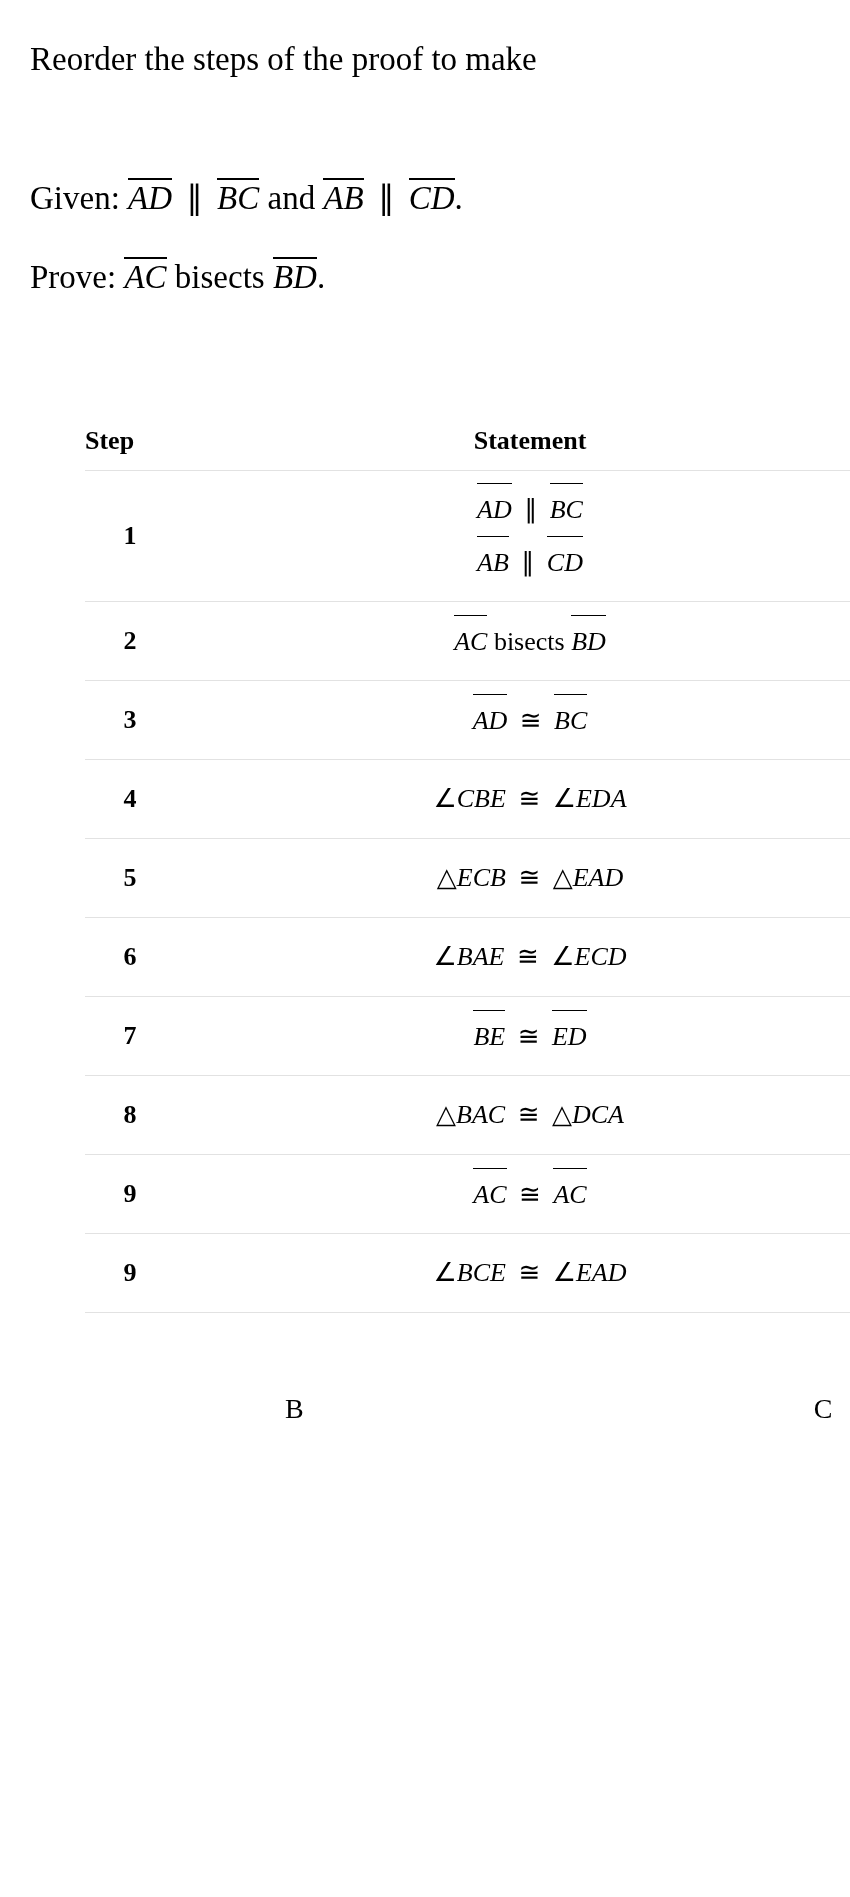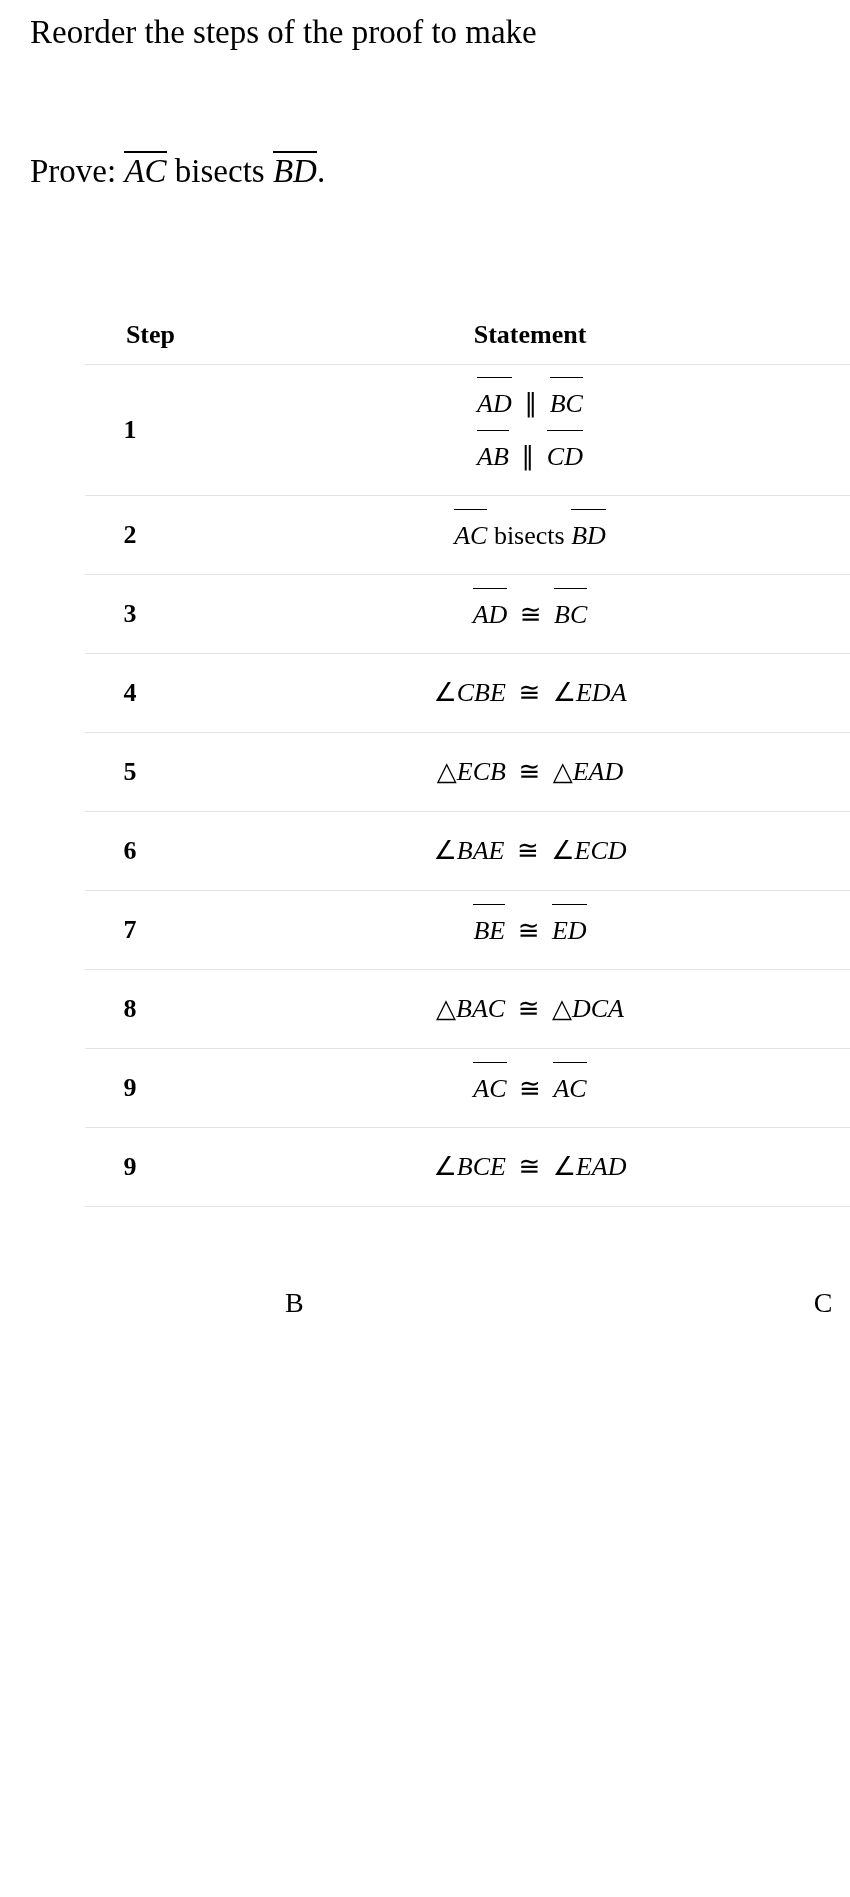--- a/index.html
+++ b/index.html
@@ -5,21 +5,21 @@
   html, body {
     margin: 0;
     padding: 0;
     background: #fff;
     font-family: Georgia, "Times New Roman", serif;
     color: #000;
   }
   .page {
     width: 850px;
     box-sizing: border-box;
-    padding: 9px 0 0 30px;
+    padding: 36px 0 0 30px;
   }
   .intro {
     font-size: 33px;
     line-height: 1.4;
     margin-bottom: 50px;
   }
   .given, .prove {
     font-size: 33px;
     margin-bottom: 40px;
   }
@@ -65,21 +65,21 @@
     width: 800px;
   }
   .thead {
     display: flex;
     font-weight: bold;
     font-size: 26px;
     padding-bottom: 14px;
   }
   .th-step {
     width: 90px;
-    text-align: right;
+    text-align: left;
   }
   .th-statement {
     flex: 1;
     text-align: center;
   }
   .row {
     display: flex;
     align-items: center;
     border-top: 1px solid #e2e2e2;
     min-height: 78px;
@@ -125,20 +125,23 @@
 </head>
 <body>
 
 <div class="page">
 
   <div class="intro">
     <span>Reorder the steps of the proof to make</span><br>
     <br>
   </div>
 
+  <div class="given">
+    <span>Given: </span><span class="math"><span class="bar">AD</span><span class="parallel"> ∥ </span><span class="bar">BC</span></span><span> and </span><span class="math"><span class="bar">AB</span><span class="parallel"> ∥ </span><span class="bar">CD</span></span><span>.</span>
+  </div>
 
   <div class="prove">
     <span>Prove: </span><span class="math"><span class="bar">AC</span></span><span> bisects </span><span class="math"><span class="bar">BD</span></span><span>.</span>
   </div>
 
   <div class="gap"></div>
 
   <div class="table">
     <div class="thead">
       <div class="th-step">Step</div>

